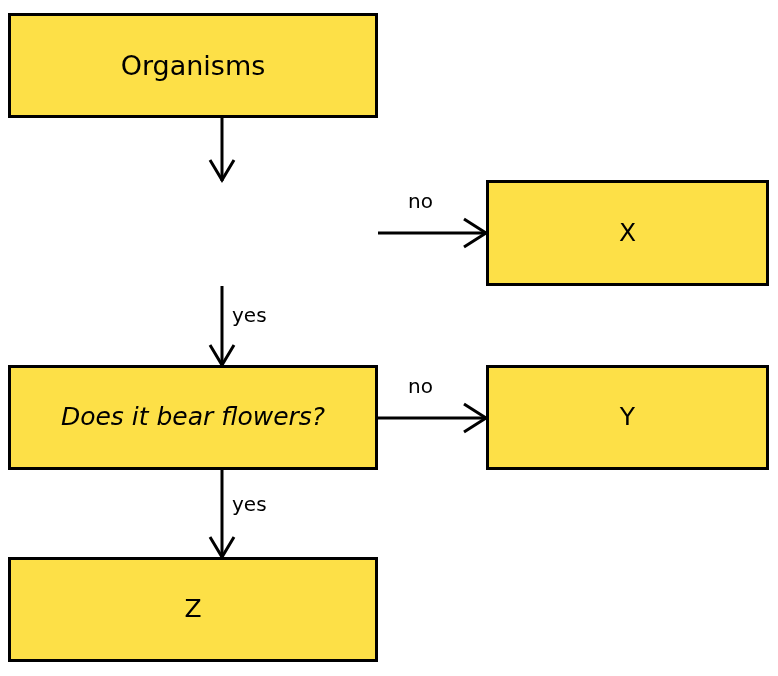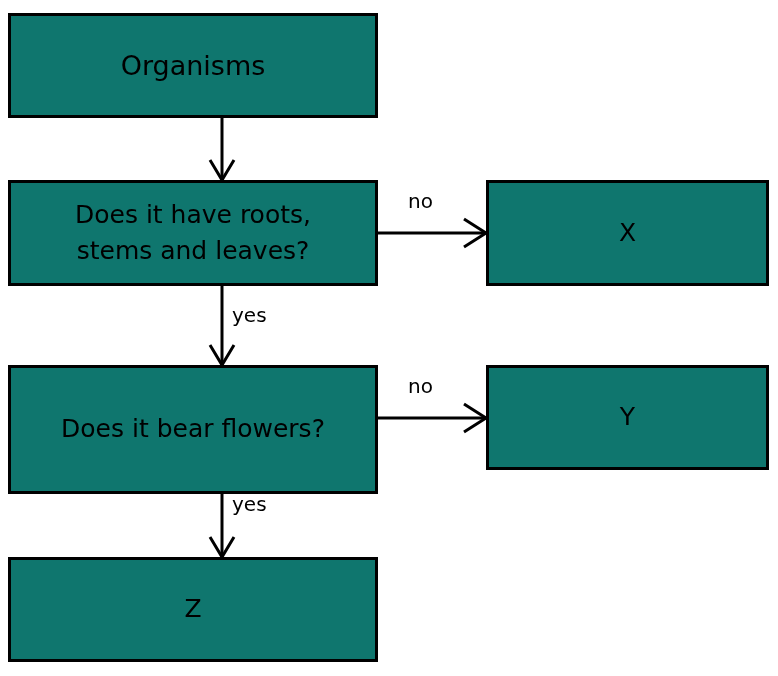--- a/index.html
+++ b/index.html
@@ -13,40 +13,40 @@
     width: 778px;
     height: 676px;
     background: #ffffff;
     overflow: hidden;
     font-family: "DejaVu Sans", "Liberation Sans", sans-serif;
   }
   .node {
     position: absolute;
     box-sizing: border-box;
     border: 3px solid #000000;
-    background: #0f766e;
+    background: #fde047;
     display: flex;
     align-items: center;
     justify-content: flex-end;
     text-align: center;
     color: #000000;
     line-height: 1.45;
     z-index: 2;
   }
   .node-label {
     display: block;
     width: 100%;
     padding: 0 10px;
     box-sizing: border-box;
     white-space: pre-line;
   }
   
   #node-organisms   { left: 8px;   top: 13px;  width: 370px; height: 105px; font-size: 27px; }
   #node-question-1  { left: 8px;   top: 180px; width: 370px; height: 106px; font-size: 25px; }
-  #node-question-2  { left: 8px;   top: 365px; width: 370px; height: 129px; font-size: 25px; }
+  #node-question-2  { left: 8px;   top: 365px; width: 370px; height: 105px; font-size: 25px; font-style: italic; }
   #node-result-z    { left: 8px;   top: 557px; width: 370px; height: 105px; font-size: 25px; }
   #node-result-x    { left: 486px; top: 180px; width: 283px; height: 106px; font-size: 25px; }
   #node-result-y    { left: 486px; top: 365px; width: 283px; height: 105px; font-size: 25px; }
 
   
   .connector {
     position: absolute;
     z-index: 1;
     overflow: visible;
   }
@@ -115,24 +115,20 @@
     <svg width="778" height="676" viewBox="0 0 778 676" aria-hidden="true">
       <line class="edge-line" x1="378" y1="418" x2="487" y2="418"></line>
       <polyline class="edge-head" points="464,404 486,418 464,432"></polyline>
     </svg>
   </div>
 
   <div class="node" id="node-organisms">
     <span class="node-label">Organisms</span>
   </div>
 
-  <div class="node" id="node-question-1">
-    <span class="node-label">Does it have roots,
-stems and leaves?</span>
-  </div>
 
   <div class="node" id="node-result-x">
     <span class="node-label">X</span>
   </div>
 
   <div class="node" id="node-question-2">
     <span class="node-label">Does it bear flowers?</span>
   </div>
 
   <div class="node" id="node-result-y">

